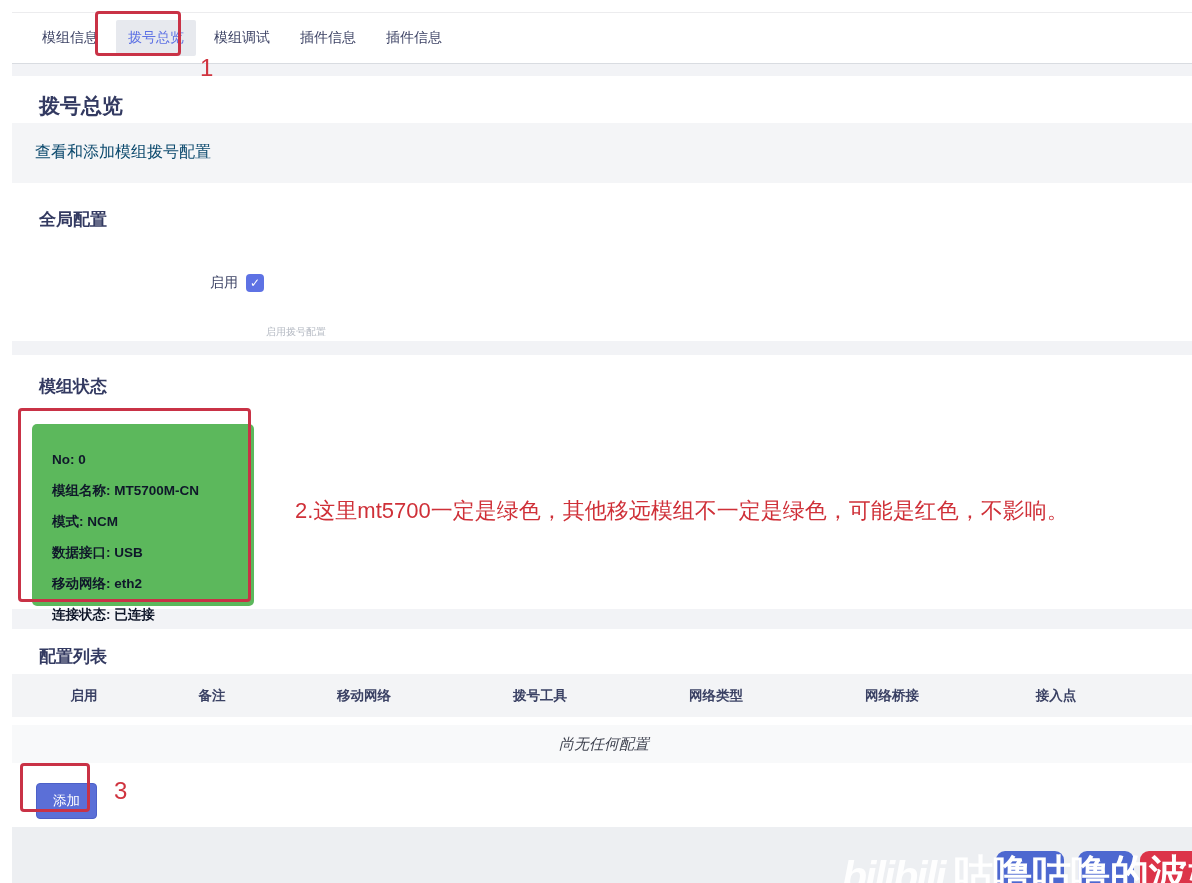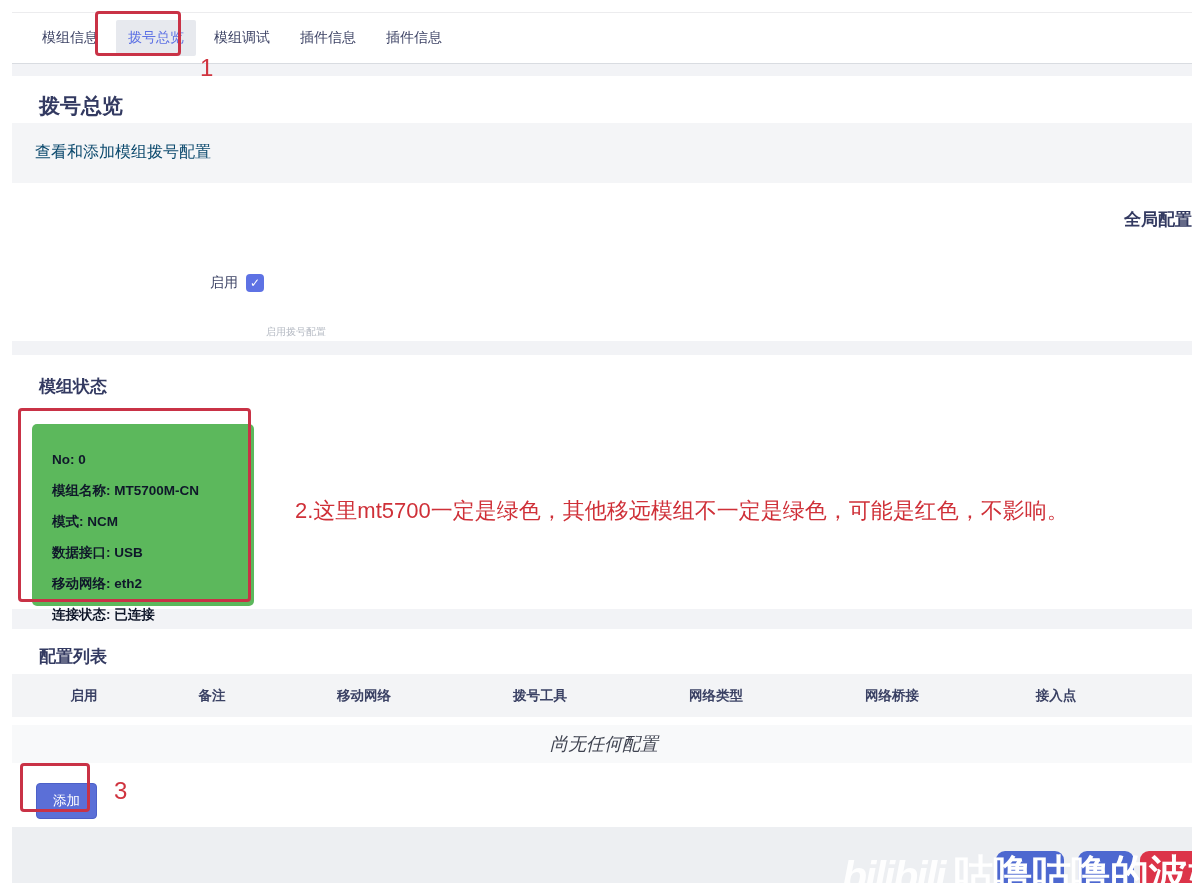--- a/index.html
+++ b/index.html
@@ -32,21 +32,21 @@
   
   .titleblock { height:47px; background:#fff; padding:12px 0 0 23px; }
   .page-title { font-size:21px; font-weight:bold; color:#333a61; }
   .descr-band {
     height:60px; background:#f4f5f7; padding:19px 23px; font-size:16px; color:#0c4a6e;
   }
 
   
   .section-global { height:158px; background:#fff; }
   .section-heading { font-size:17px; font-weight:bold; color:#333a61; }
-  .section-global .section-heading { padding:21px 0 0 23px;text-align:right; }
+  .section-global .section-heading { padding:21px 0 0 23px; }
   .form-row { display:flex; align-items:center; margin-top:35px; }
   .form-label {
     width:226px; text-align:right; font-size:14px; color:#3e4466; padding-right:8px;
   }
   .checkbox {
     width:18px; height:18px; background:#5e72e4; border-radius:4px;
     display:inline-flex; align-items:center; justify-content:center;
     color:#fff; font-size:12px; font-weight:bold; cursor:pointer;
   }
   .form-hint { margin:21px 0 0 246px; font-size:10px; color:#b5bac3; }
@@ -71,21 +71,21 @@
     display:grid; grid-template-columns:136px 120px 184px 168px 184px 168px 160px;
     align-items:center;
   }
   .table-header .th {
     text-align:center; font-size:13.5px; font-weight:bold; color:#3a4164;
   }
   .table-gap { height:4px; background:#fff; }
   .empty-row {
     height:38px; background:#f8f9fa; display:flex; align-items:center; justify-content:center;
   }
-  .empty-row .empty-text { font-style:italic; font-size:18px; color:#3f4350; }
+  .empty-row .empty-text { font-style:italic; font-size:15px; color:#3f4350; }
   .button-area { height:64px; background:#fff; }
   .btn-add {
     margin:16px 0 0 20px; display:inline-block;
     background:#5b6fd7; border:1px solid #4c60c8; border-radius:4px;
     color:#fff; font-size:13.5px; padding:8px 16px; cursor:pointer;
     font-family:inherit;
   }
 
   
   .footer { height:71px; background:#edeff2; position:relative; overflow:hidden; }

